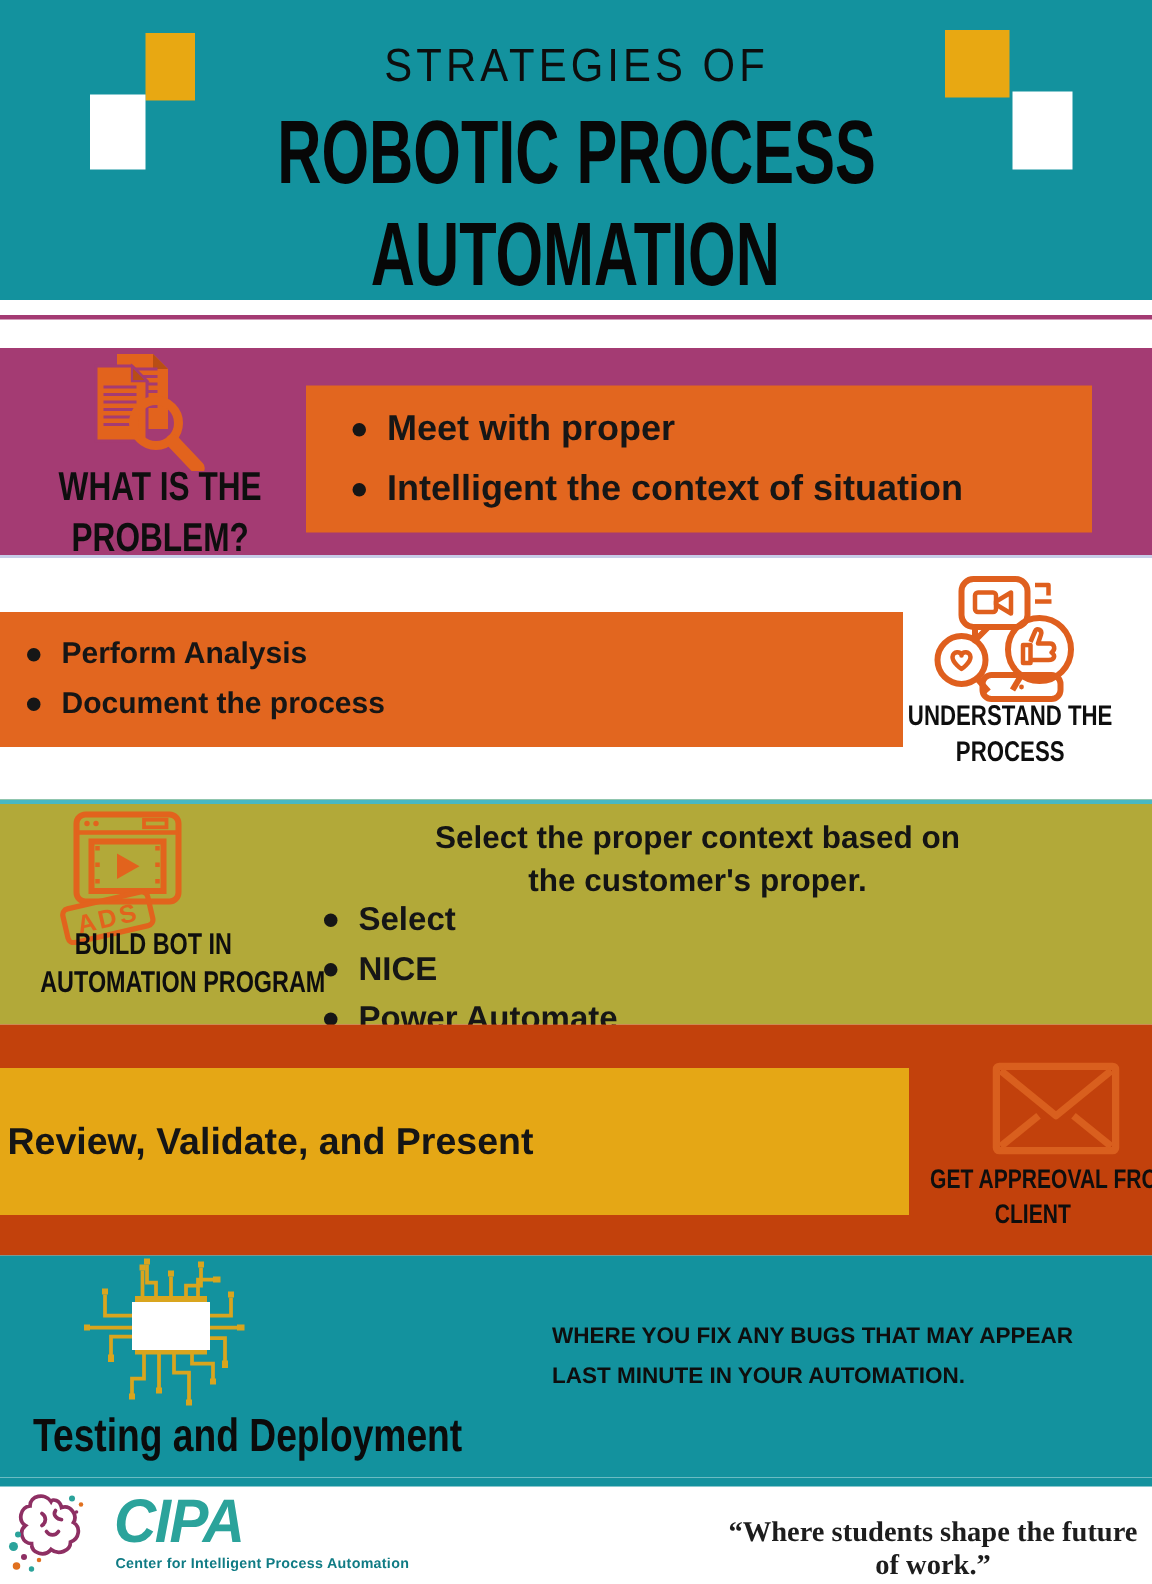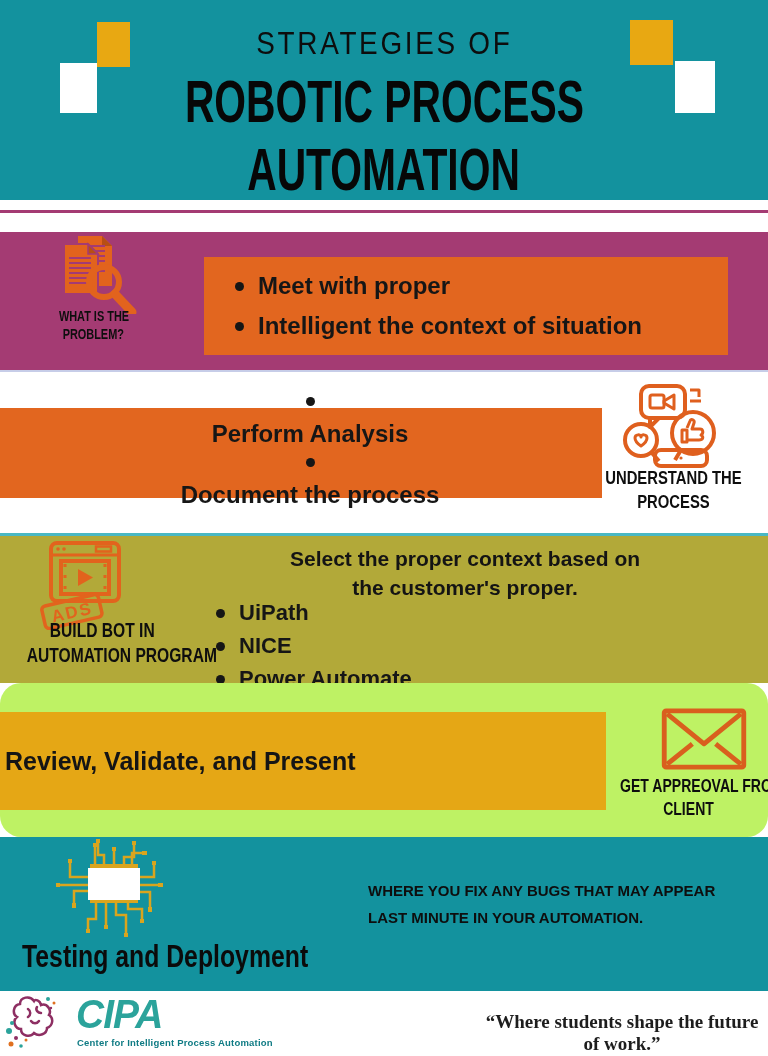--- a/index.html
+++ b/index.html
@@ -32,42 +32,42 @@
   .step-label { color:#0e0e0e; font-weight:800; text-align:center; line-height:1.25; }
   .step-label .condl2 { display:inline-block; transform:scaleX(0.78); transform-origin:center; white-space:nowrap; }
   .b-row { display:flex; align-items:center; gap:14px; font-weight:700; color:#161616; }
   .b-dot { width:9px; height:9px; border-radius:50%; background:#161616; flex:none; }
 
   
   #sec1 { top:232px; height:140px; background:var(--magenta,#a43b73); border-bottom:2px solid #c7cde8; }
   #sec1-box { left:204px; top:25px; width:524px; height:98px; background:var(--orange,#e2661f);
               display:flex; flex-direction:column; justify-content:center; gap:12px; padding-left:31px; }
   #sec1-box .b-row { font-size:24px; }
-  #sec1-label { left:1px; top:76px; width:185px; font-size:14px; }
+  #sec1-label { left:14px; top:76px; width:185px; font-size:27px; }
   #sec1-icon { left:42px; top:2px; }
 
   
   #sec2 { top:372px; height:161px; background:#ffffff; }
   #sec2-box { left:0; top:36px; width:602px; height:90px; background:var(--orange,#e2661f);
               display:flex; flex-direction:column; justify-content:center; gap:10px; padding-left:18px; }
-  #sec2-box .b-row { font-size:24px;flex-direction:column; }
+  #sec2-box .b-row { font-size:20px; }
   #sec2-icon { left:620px; top:12px; }
   #sec2-label { left:585px; top:94px; width:176px; font-size:19px; }
 
   
   #sec3 { top:533px; height:150px; background:var(--olive,#b2a939); border-top:3px solid #49b8c4; }
   #sec3-icon { left:36px; top:4px; }
   #sec3-label { left:0px; top:82px; width:205px; font-size:20px; }
   #sec3-intro { left:225px; top:8px; width:480px; text-align:center;
                 font-weight:700; font-size:21px; line-height:29px; color:#141414; }
   #sec3-bullets { left:216px; top:64px; display:flex; flex-direction:column; gap:7px; }
   #sec3-bullets .b-row { font-size:22px; }
 
   
-  #sec4 { top:683px; height:154px; background:#bef264;border-radius:21px; }
+  #sec4 { top:683px; height:154px; background:#c2410c; }
   #sec4-box { left:0; top:29px; width:606px; height:98px; background:var(--gold,#e5a715);
               display:flex; align-items:center; padding-left:5px; }
   #sec4-text { font-size:25px; font-weight:700; color:#151515; }
   #sec4-icon { left:660px; top:24px; }
   #sec4-label { left:597px; top:92px; width:182px; font-size:18px; }
 
   
   #sec5 { top:837px; height:148px; background:var(--teal,#13929e); }
   #sec5-icon { left:40px; top:0px; }
   #sec5-title { left:22px; top:102px; font-size:31px; font-weight:800; color:#0b0b0b; }
@@ -226,21 +226,21 @@
     </div>
 
     <div id="sec3-intro" class="abs">
       <span>Select the proper context based on</span><br>
       <span>the customer's proper.</span>
     </div>
 
     <div id="sec3-bullets" class="abs">
       <div class="b-row">
         <span class="b-dot"></span>
-        <span>UiPath</span>
+        <span>Select</span>
       </div>
       <div class="b-row">
         <span class="b-dot"></span>
         <span>NICE</span>
       </div>
       <div class="b-row">
         <span class="b-dot"></span>
         <span>Power Automate</span>
       </div>
     </div>

